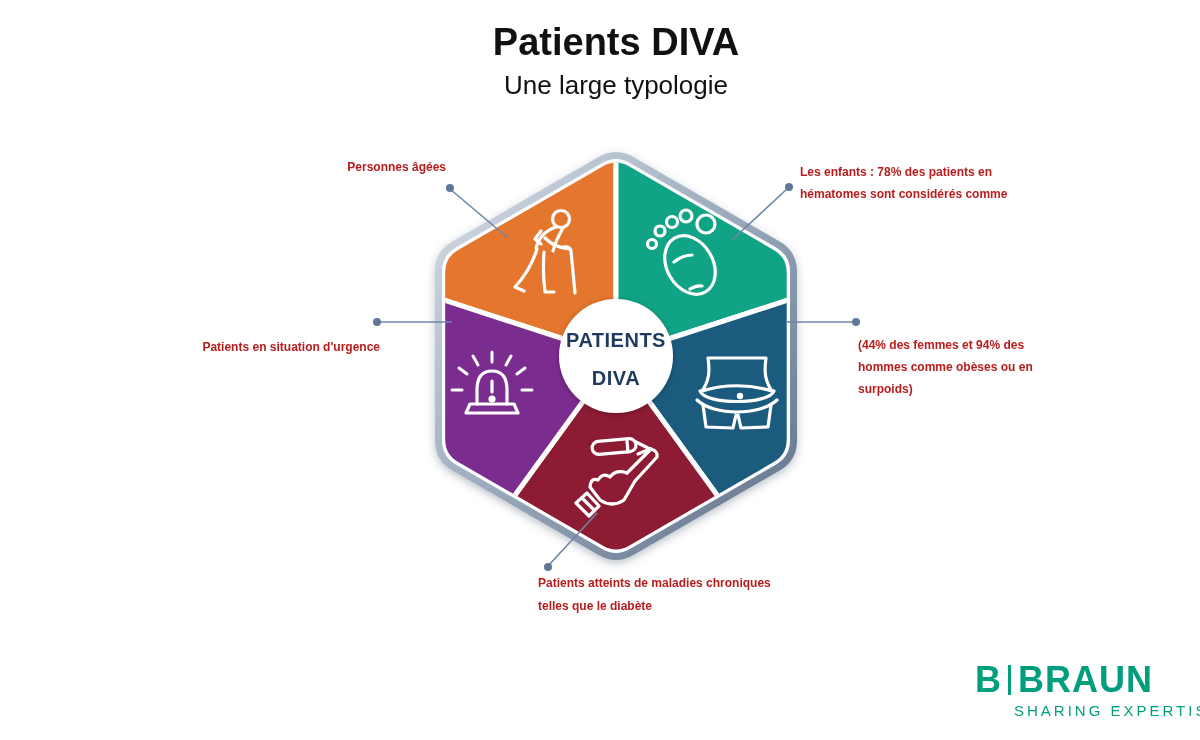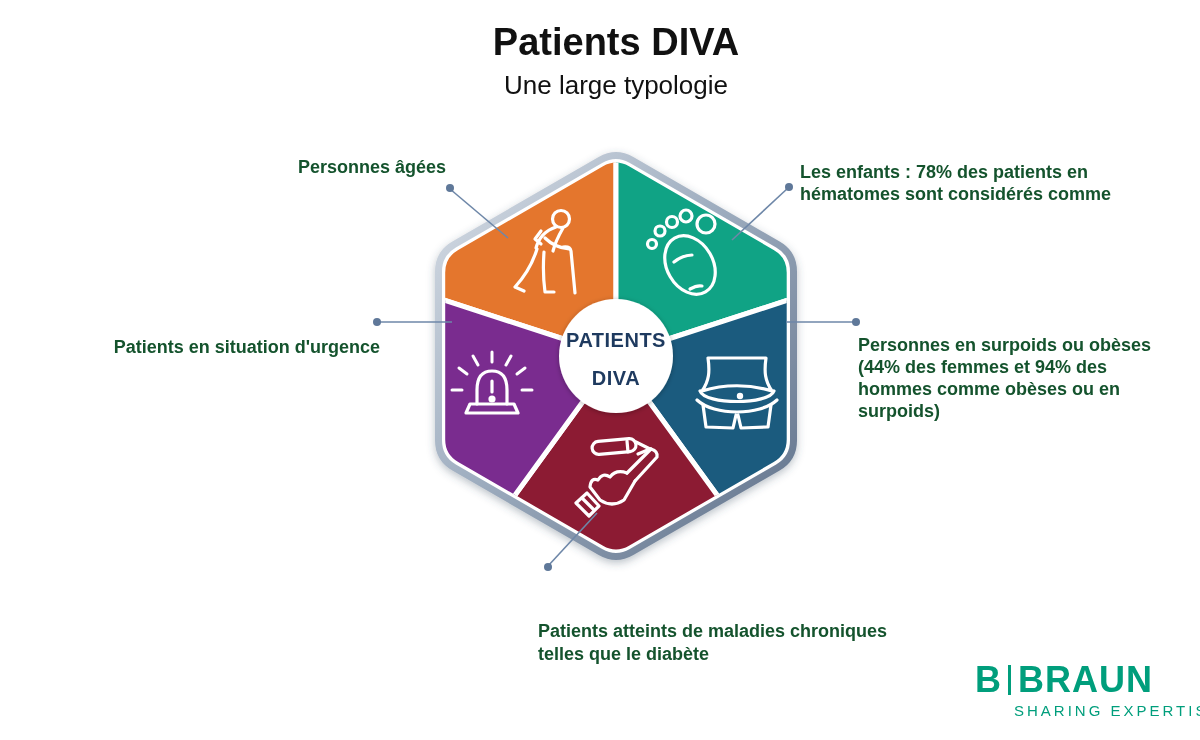--- a/index.html
+++ b/index.html
@@ -4,27 +4,27 @@
 <style>
   html,body{margin:0;padding:0;}
   body{
     width:1200px;height:740px;position:relative;overflow:hidden;
     background:#ffffff;font-family:"Liberation Sans",sans-serif;
   }
   .stage{position:absolute;left:0;top:0;}
   .header{position:absolute;left:0;top:22px;width:1232px;text-align:center;color:#111;}
   .title{font-size:38px;font-weight:700;letter-spacing:0;line-height:1.1;}
   .subtitle{font-size:26px;font-weight:400;margin-top:6px;}
-  .label{position:absolute;font-size:18px;font-weight:700;color:#14532d;line-height:22px;}
+  .label{position:absolute;font-size:12px;font-weight:700;color:#b91c1c;line-height:22px;}
   .label.right-align{text-align:right;}
   .label-elderly{right:754px;top:156px;white-space:nowrap;}
   .label-children{left:800px;top:161px;width:345px;}
   .label-overweight{left:858px;top:334px;width:330px;}
   .label-emergency{right:820px;top:336px;width:340px;}
-  .label-chronic{left:538px;top:620px;width:430px;line-height:23px;}
+  .label-chronic{left:538px;top:572px;width:430px;line-height:23px;}
   .logo{position:absolute;left:975px;top:662px;}
   .logo-row{display:flex;align-items:center;font-weight:700;font-size:36px;letter-spacing:1px;line-height:1;}
   .logo-bar{display:inline-block;width:3px;height:30px;margin:0 7px 0 6px;}
   .logo-tagline{margin-left:39px;margin-top:4px;font-size:15px;font-weight:400;letter-spacing:3px;white-space:nowrap;}
 </style>
 </head>
 <body>
 
 <svg class="stage" width="1200" height="740" viewBox="0 0 1200 740">
   <defs>
@@ -145,21 +145,20 @@
 <div class="label label-elderly right-align">
   <div>Personnes âgées</div>
 </div>
 
 <div class="label label-children">
   <div>Les enfants : 78% des patients en</div>
   <div>hématomes sont considérés comme</div>
 </div>
 
 <div class="label label-overweight">
-  <div>Personnes en surpoids ou obèses</div>
   <div>(44% des femmes et 94% des</div>
   <div>hommes comme obèses ou en</div>
   <div>surpoids)</div>
 </div>
 
 <div class="label label-emergency right-align">
   <div>Patients en situation d'urgence</div>
 </div>
 
 <div class="label label-chronic">

